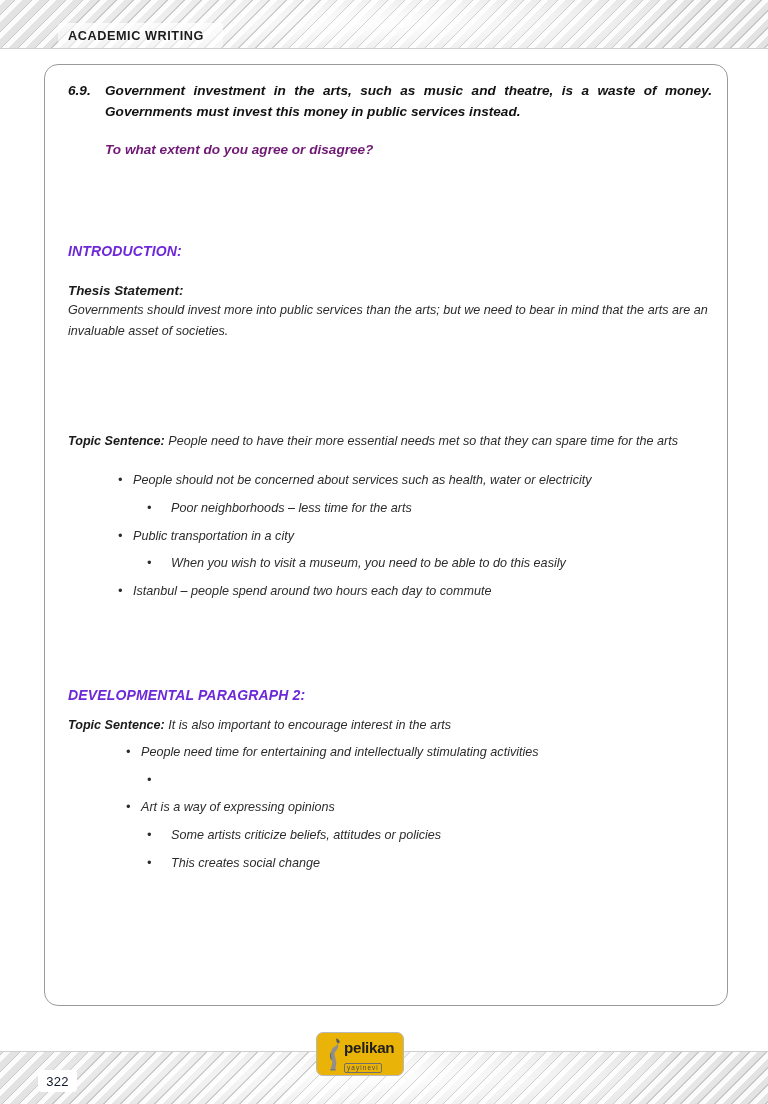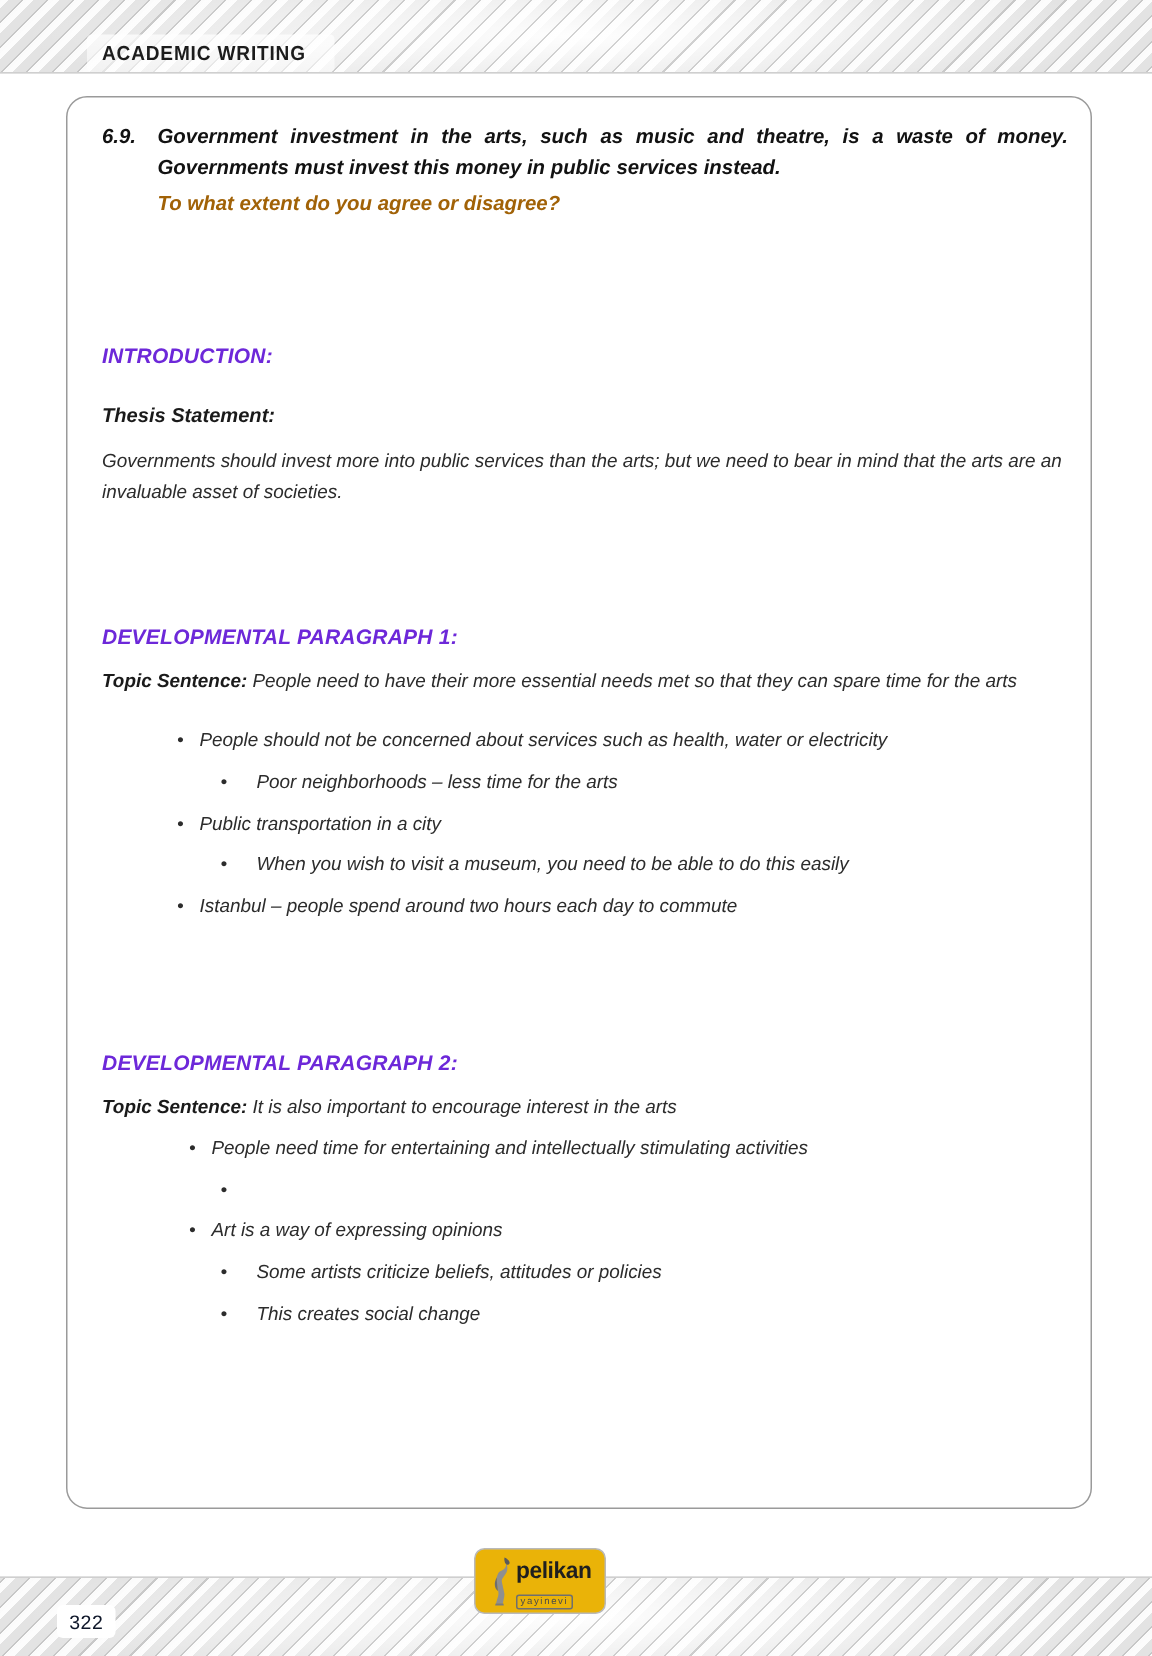--- a/index.html
+++ b/index.html
@@ -106,44 +106,44 @@
   .q-num {
     width: 37px;
     flex: 0 0 37px;
     font-weight: bold;
   }
   .q-text {
     flex: 1 1 auto;
     text-align: justify;
   }
   .q-prompt {
-    margin-top: 6px;
+    margin-top: 20px;
     margin-left: 37px;
     font-size: 13.6px;
     font-weight: bold;
-    color: #a16207;
+    color: #701a75;
   }
 
   .section-heading {
     font-size: 14px;
     font-weight: bold;
     color: #6d28d9;
     letter-spacing: 0.15px;
   }
   .sub-heading {
     font-size: 13.4px;
     font-weight: bold;
     color: #1a1a1a;
     margin-top: 24px;
   }
   .body-text {
     font-size: 12.6px;
     color: #2c2c2c;
     line-height: 1.62;
-    margin-top: 13px;
+    margin-top: 2px;
   }
   .topic-line {
     font-size: 12.6px;
     color: #2c2c2c;
     line-height: 1.62;
     margin-top: 12px;
   }
   .topic-label {
     font-weight: bold;
     color: #1a1a1a;
@@ -280,21 +280,20 @@
     <div class="q-prompt">To what extent do you agree or disagree?</div>
 
     <div class="gap-lg"></div>
 
     <div class="section-heading">INTRODUCTION:</div>
     <div class="sub-heading">Thesis Statement:</div>
     <div class="body-text">Governments should invest more into public services than the arts; but we need to bear in mind that the arts are an invaluable asset of societies.</div>
 
     <div class="gap-md"></div>
 
-    <div class="section-heading">DEVELOPMENTAL PARAGRAPH 1:</div>
     <div class="topic-line">
       <span class="topic-label">Topic Sentence:</span><span> People need to have their more essential needs met so that they can spare time for the arts</span>
     </div>
     <ul class="bullets" id="p1-list">
         <li class="lvl1">
           <span class="dot">•</span>
           <span class="btext">People should not be concerned about services such as health, water or electricity</span>
         </li>
         <li class="lvl2">
           <span class="dot">•</span>

